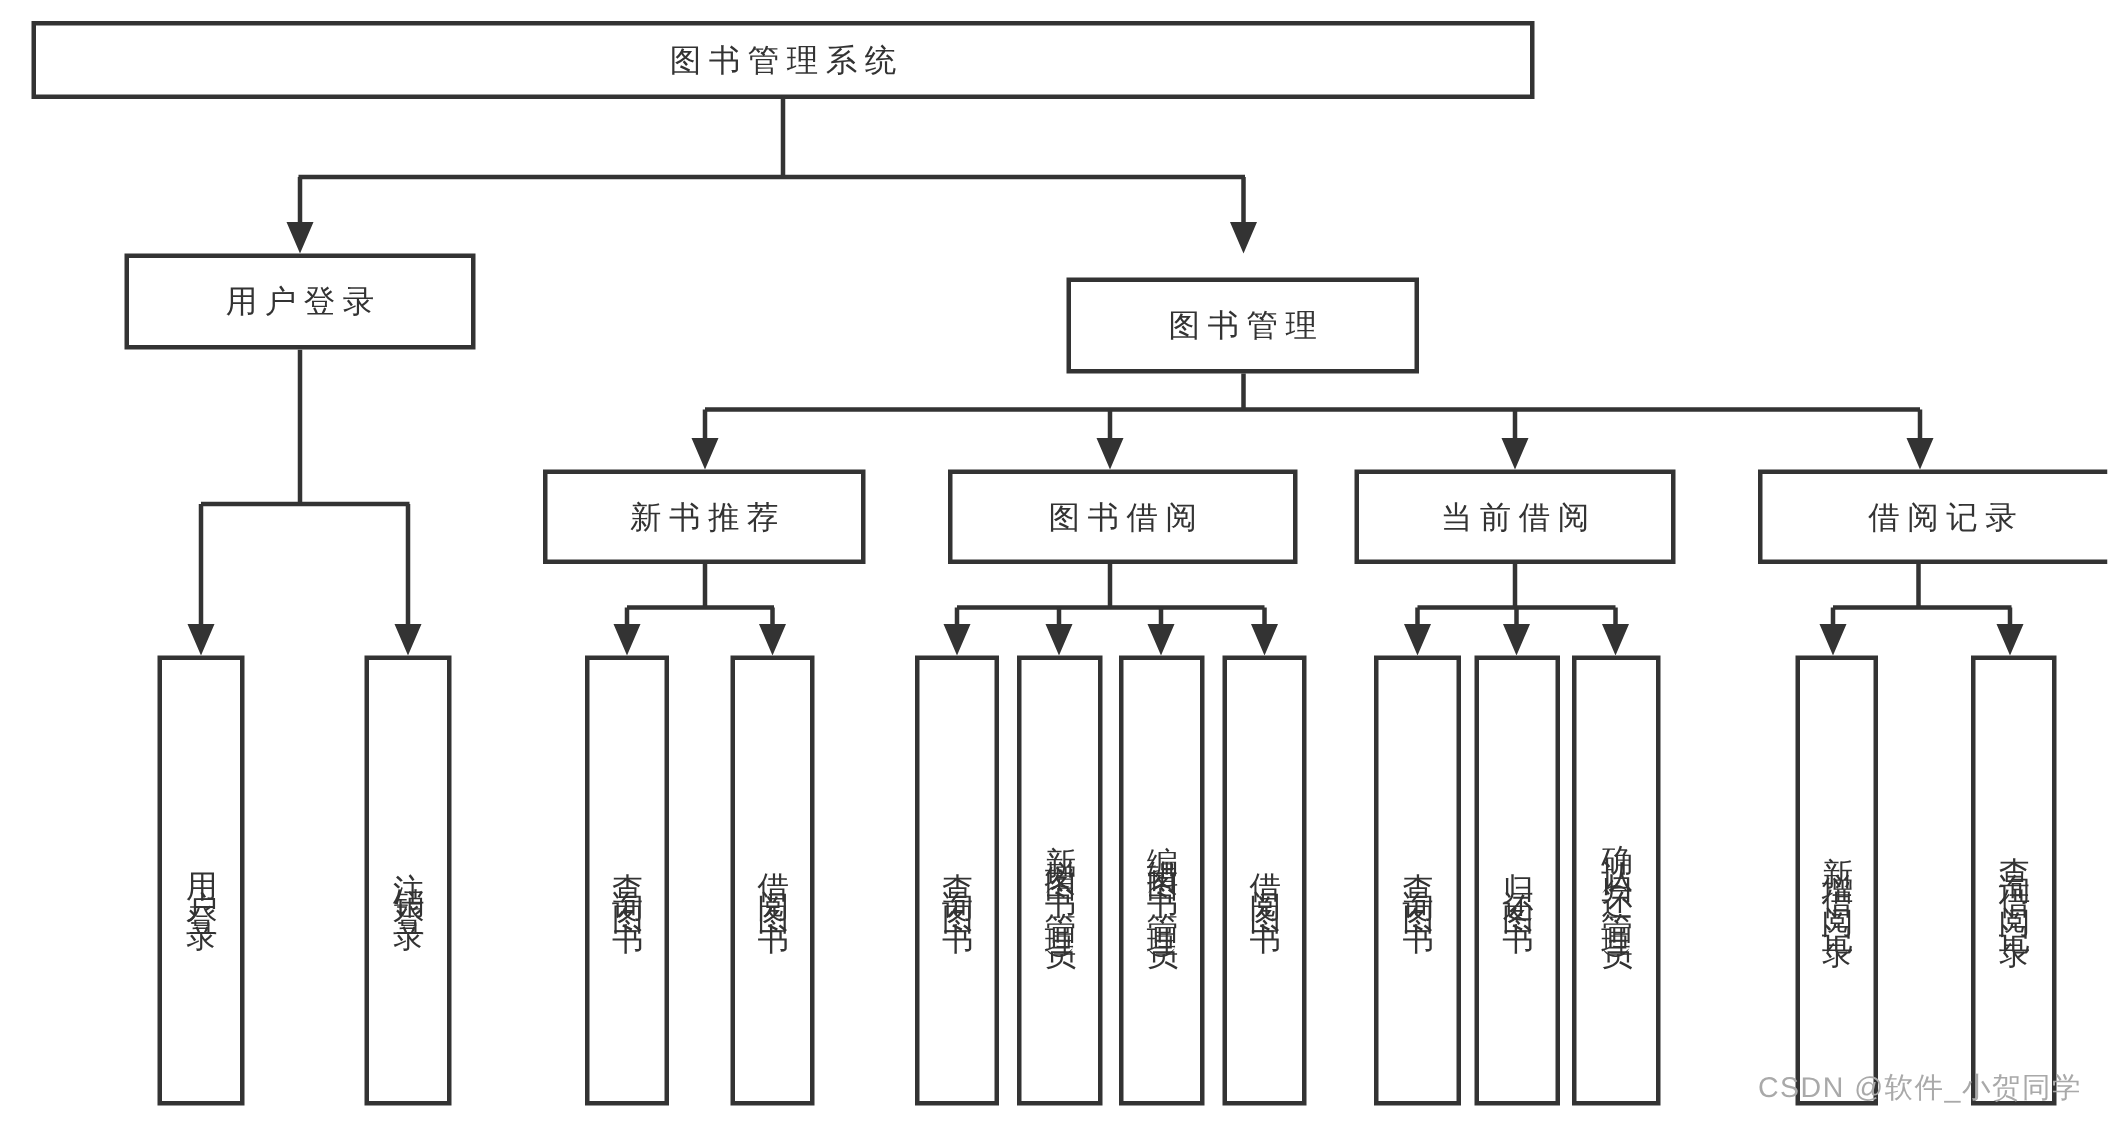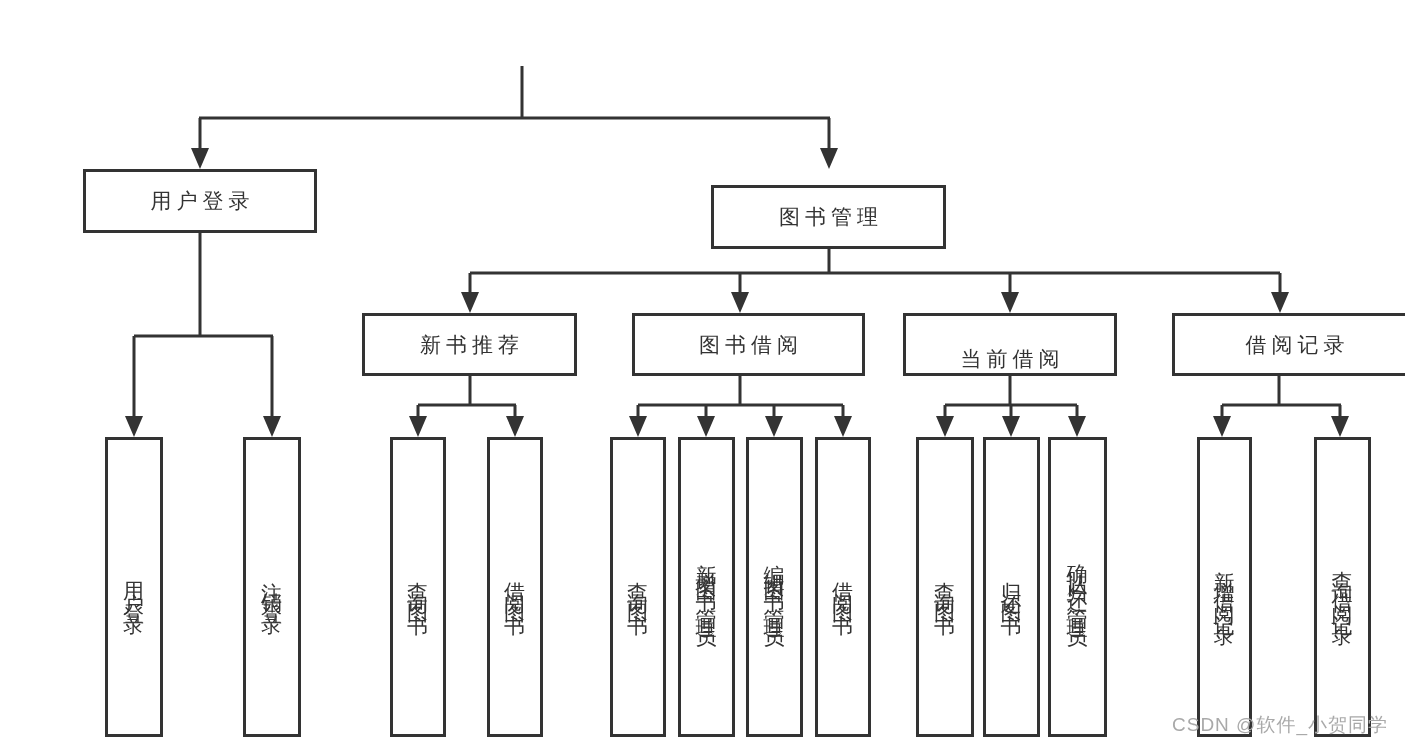--- a/index.html
+++ b/index.html
@@ -102,35 +102,38 @@
              M697 416 L715 416 L706 437 Z
              M765 416 L783 416 L774 437 Z
              M834 416 L852 416 L843 437 Z
              M936 416 L954 416 L945 437 Z
              M1002 416 L1020 416 L1011 437 Z
              M1068 416 L1086 416 L1077 437 Z
              M1213 416 L1231 416 L1222 437 Z
              M1331 416 L1349 416 L1340 437 Z" fill="#333333" stroke="none"></path>
   </svg>
 
+  <div class="node" style="left:21px; top:14px; width:1002px; height:52px;">
+    <span>图书管理系统</span>
+  </div>
 
   <div class="node" style="left:83px; top:169px; width:234px; height:64px;">
     <span>用户登录</span>
   </div>
   <div class="node" style="left:711px; top:169px; width:235px; height:64px;margin-top:16px;">
     <span>图书管理</span>
   </div>
 
   <div class="node" style="left:362px; top:313px; width:215px; height:63px;">
     <span>新书推荐</span>
   </div>
   <div class="node" style="left:632px; top:313px; width:233px; height:63px;">
     <span>图书借阅</span>
   </div>
-  <div class="node" style="left:903px; top:313px; width:214px; height:63px;align-items:flex-end;">
+  <div class="node" style="left:903px; top:313px; width:214px; height:63px;">
     <span>当前借阅</span>
   </div>
   <div class="node" style="left:1172px; top:313px; width:246px; height:63px;">
     <span>借阅记录</span>
   </div>
 
   <div class="vnode" style="left:105px; width:58px;">
     <span class="vlabel">用户登录</span>
   </div>
   <div class="vnode" style="left:243px; width:58px;">

